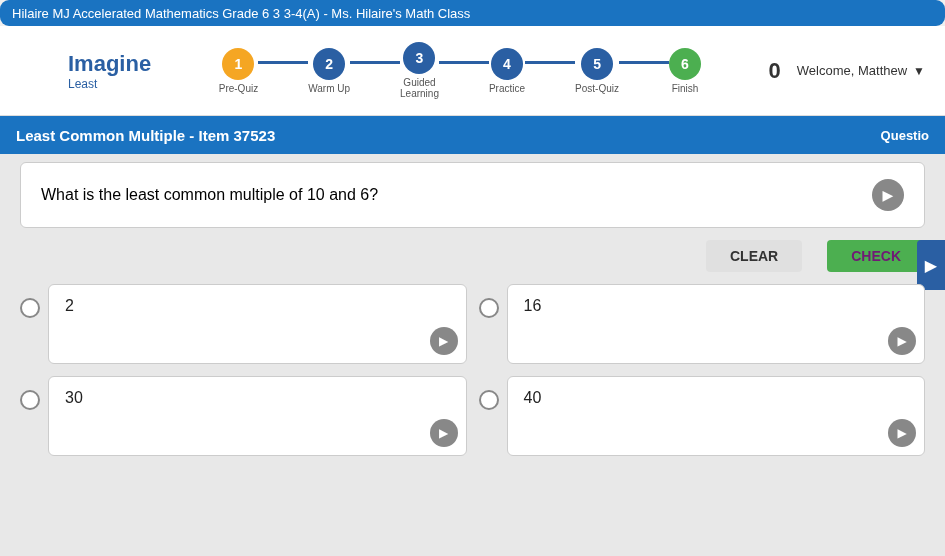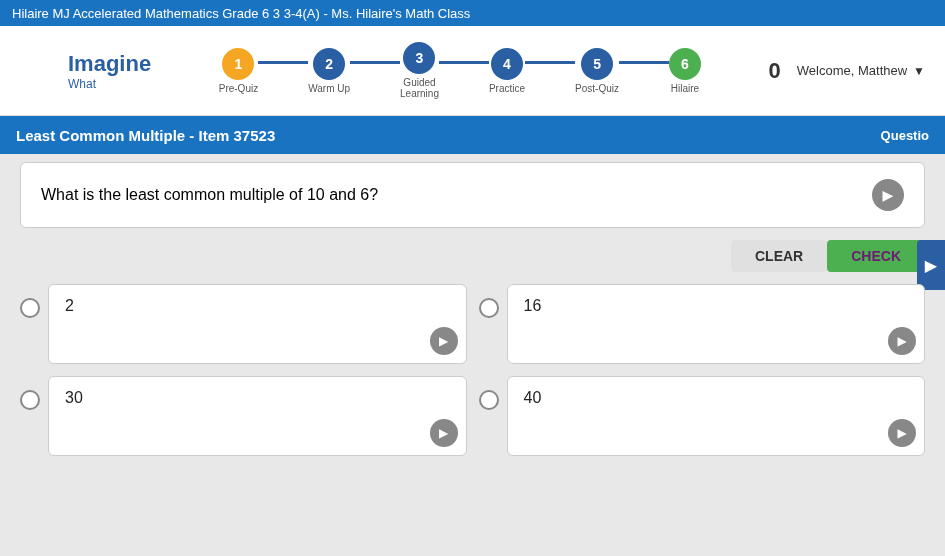--- a/index.html
+++ b/index.html
@@ -14,20 +14,21 @@
 
     
     #title-bar {
       background: #1a73c1;
       color: white;
       font-size: 13px;
       padding: 5px 12px;
       height: 26px;
       display: flex;
       align-items: center;
+      border-radius: 9px;
     }
 
     
     #header {
       background: white;
       padding: 10px 20px;
       display: flex;
       align-items: center;
       justify-content: space-between;
       height: 90px;
@@ -162,21 +163,21 @@
       justify-content: center;
       color: white;
       font-size: 14px;
       cursor: pointer;
     }
 
     
     #button-row {
       display: flex;
       justify-content: flex-end;
-      gap: 0;
+      gap: 25px;
       margin-bottom: 12px;
     }
 
     .action-btn {
       padding: 8px 24px;
       border: none;
       border-radius: 4px;
       font-size: 14px;
       font-weight: bold;
       cursor: pointer;
@@ -269,21 +270,21 @@
 </head>
 <body>
 
 <div id="title-bar">
   <span>Hilaire MJ Accelerated Mathematics Grade 6 3 3-4(A) - Ms. Hilaire's Math Class</span>
 </div>
 
 <div id="header">
   <div id="logo-area">
     <span id="logo-name">Imagine</span>
-    <span id="logo-sub">What</span>
+    <span id="logo-sub">Least</span>
   </div>
 
   <div id="stepper">
 
     <div class="step-item">
       <div class="step-circle active">1</div>
       <span class="step-label">Pre-Quiz</span>
     </div>
     <div class="step-line"></div>
 
@@ -306,21 +307,21 @@
     <div class="step-line"></div>
 
     <div class="step-item">
       <div class="step-circle completed">5</div>
       <span class="step-label">Post-Quiz</span>
     </div>
     <div class="step-line"></div>
 
     <div class="step-item">
       <div class="step-circle green">6</div>
-      <span class="step-label">Hilaire</span>
+      <span class="step-label">Finish</span>
     </div>
   </div>
 
   <div id="welcome-area">
     <span id="score-badge">0</span>
     <span>Welcome, Matthew</span>
     <span class="dropdown-arrow">▼</span>
   </div>
 </div>
 

